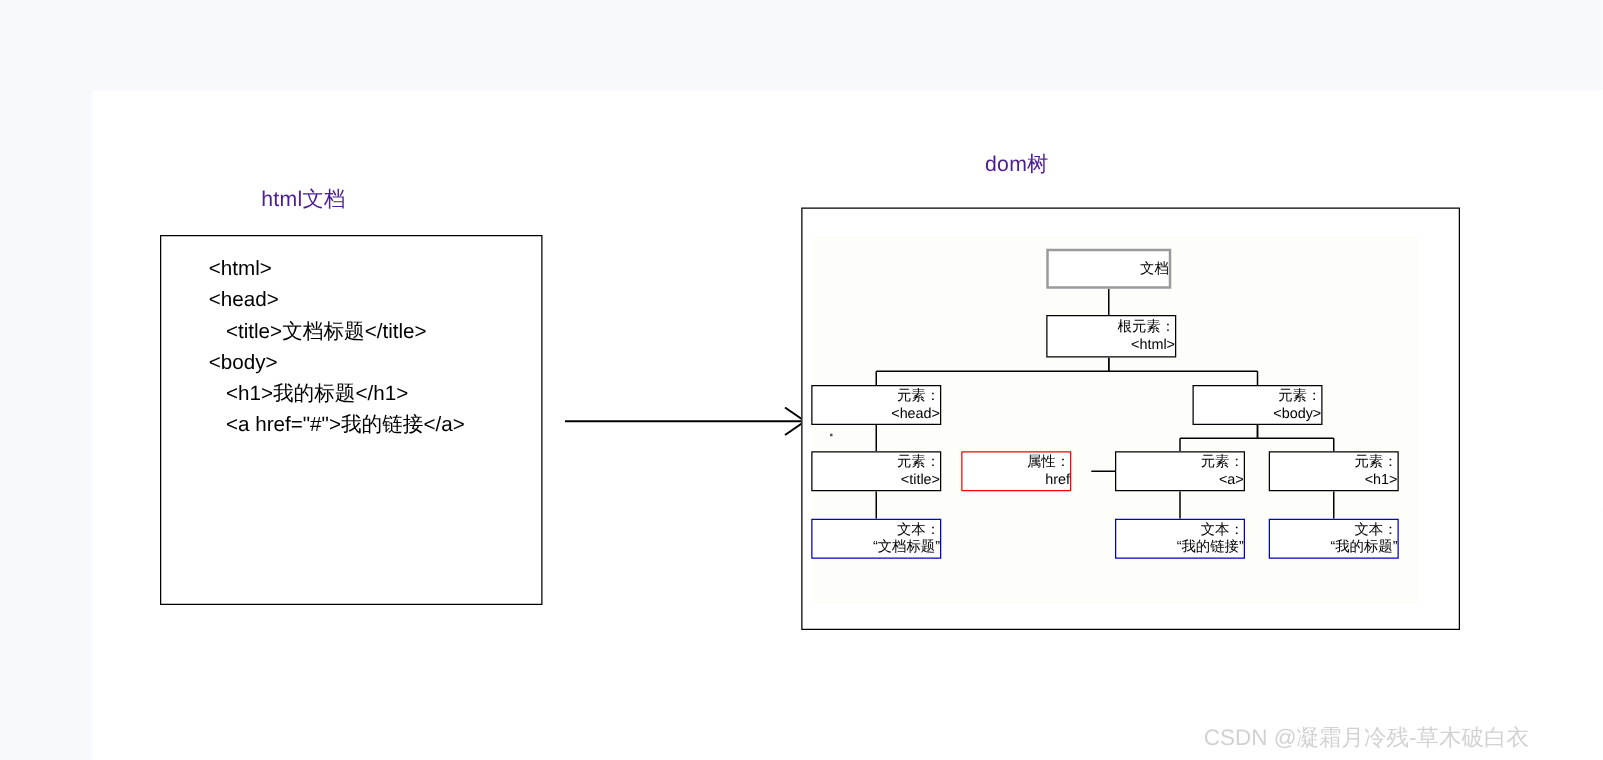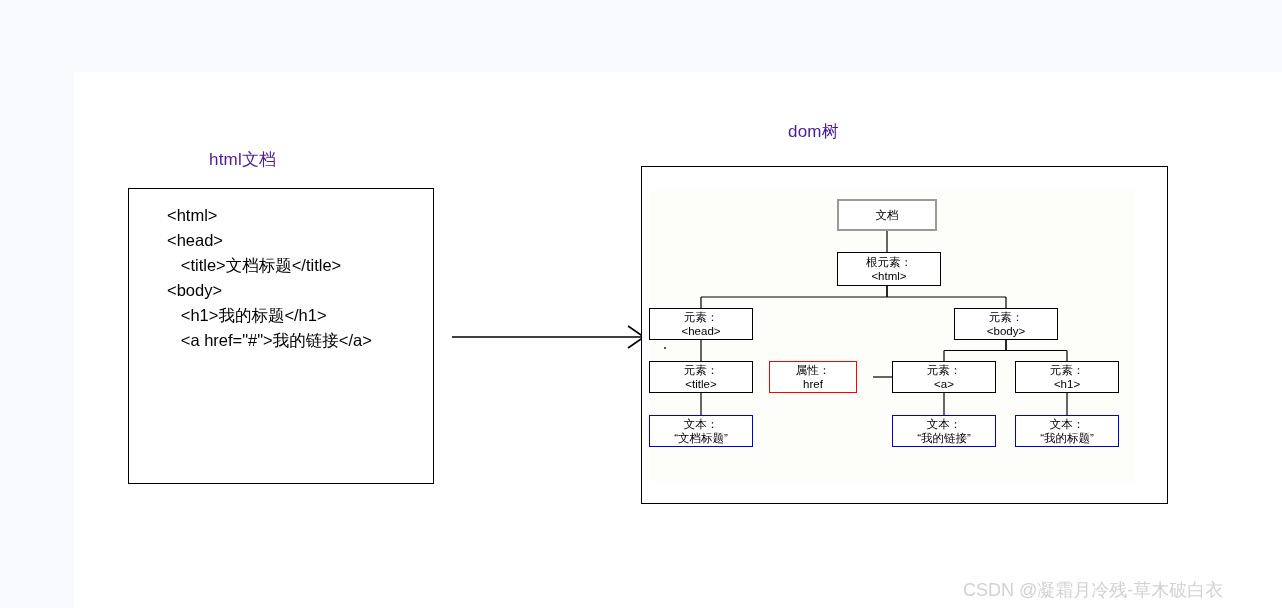--- a/index.html
+++ b/index.html
@@ -100,21 +100,21 @@
   .node {
     position: absolute;
     box-sizing: border-box;
     background: #ffffff;
     text-align: center;
     font-size: 11.5px;
     line-height: 14px;
     color: #000000;
     display: flex;
     flex-direction: column;
-    align-items: center;
+    align-items: flex-end;
     justify-content: center;
     white-space: nowrap;
   }
   .node .l1, .node .l2 { display: block; }
   .node-doc     { border: 2.5px solid #9a9a9a; }
   .node-elem    { border: 1.3px solid #000000; }
   .node-attr    { border: 1.6px solid #ff0000; }
   .node-text    { border: 1.6px solid #0000cc; }
 
   

